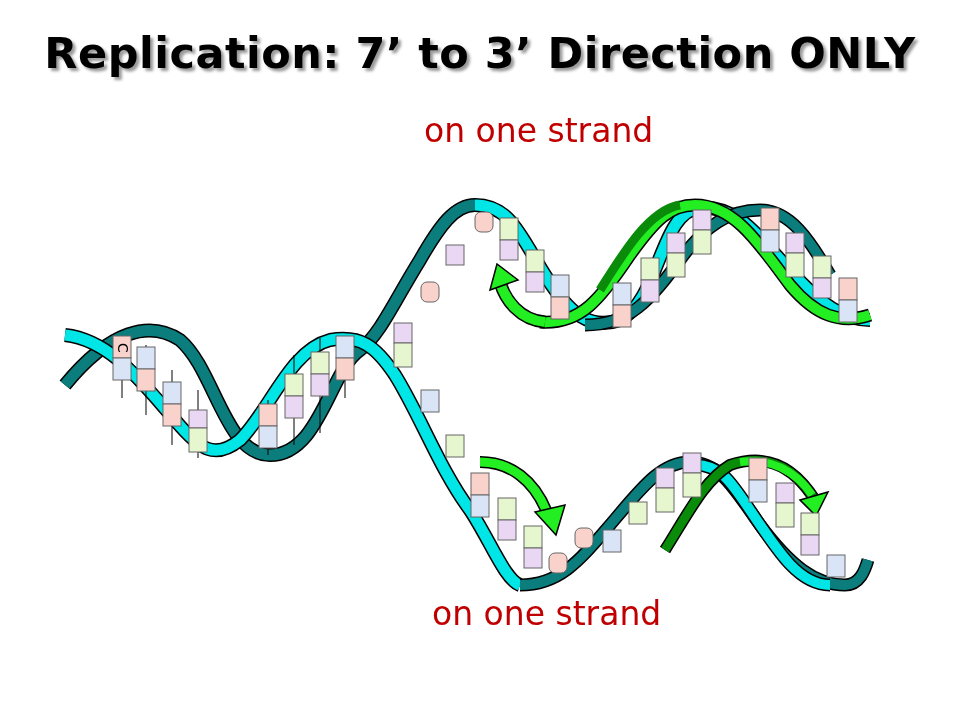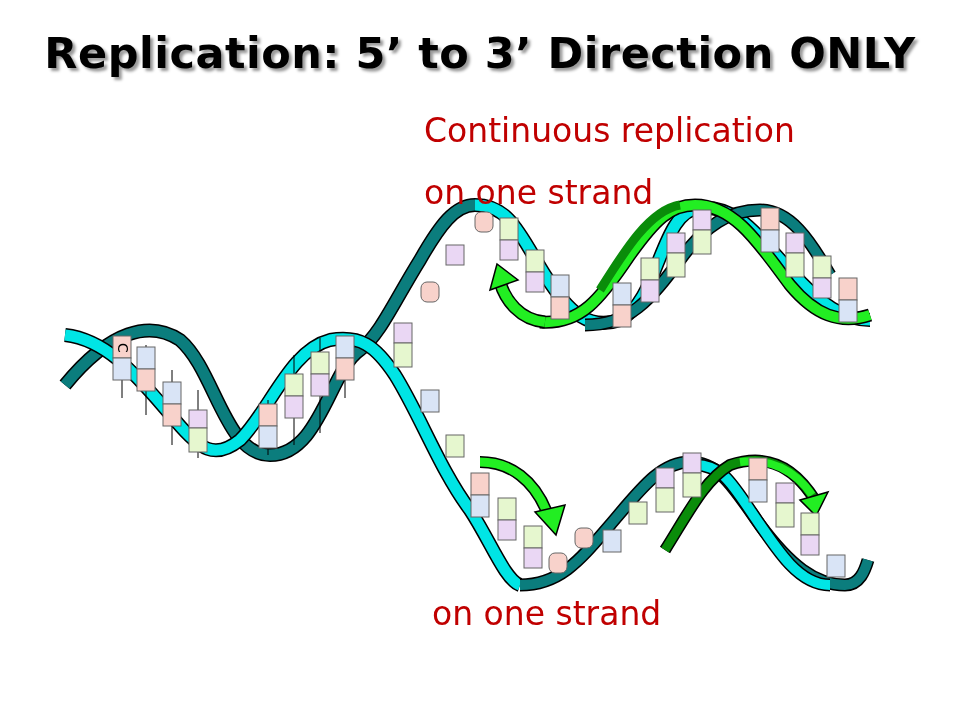--- a/index.html
+++ b/index.html
@@ -7,21 +7,21 @@
   .title { position:absolute; left:0; top:28px; width:960px; text-align:center; font-family:"DejaVu Sans", sans-serif; font-weight:bold; font-size:43px; color:#000; text-shadow:3px 3px 3px #9a9a9a; letter-spacing:0.5px; white-space:nowrap; }
   .label { position:absolute; color:#c00000; font-family:"DejaVu Sans", sans-serif; font-size:33px; line-height:62px; white-space:nowrap; }
   #lbl-cont { left:424px; top:100px; }
   #lbl-disc { left:432px; top:583px; }
   svg.diagram { position:absolute; left:0; top:0; }
   .base text { font-family:"DejaVu Sans", sans-serif; font-size:14px; fill:#000; }
 </style>
 </head>
 <body>
 
-<div class="title">Replication: 5’ to 3’ Direction ONLY</div>
+<div class="title">Replication: 7’ to 3’ Direction ONLY</div>
 
 <svg class="diagram" width="960" height="720" viewBox="0 0 960 720">
   <defs>
     <g id="base-shape">
         <rect x="-12" y="-18" width="24" height="36" stroke="#555" stroke-width="1"></rect>
       </g>
   </defs>
 
   <path d="M65,385 C110,330 150,320 180,340 C215,370 225,455 270,455 C320,455 330,370 360,350 C380,335 395,300 420,260 C440,225 455,205 475,205" fill="none" stroke="#000" stroke-width="14"></path>
   <path d="M65,385 C110,330 150,320 180,340 C215,370 225,455 270,455 C320,455 330,370 360,350 C380,335 395,300 420,260 C440,225 455,205 475,205" fill="none" stroke="#0b7d7d" stroke-width="11"></path>
@@ -205,19 +205,18 @@
         <rect x="-9" y="-22" width="18" height="22" fill="#e6f7cf" stroke="#666"></rect>
         <rect x="-9" y="0" width="18" height="20" fill="#ead7f4" stroke="#666"></rect>
       </g>
     <g transform="translate(836,565)">
         <rect x="-9" y="-10" width="18" height="22" fill="#d9e4f6" stroke="#666"></rect>
       </g>
   </g>
 </svg>
 
 <div class="label" id="lbl-cont">
-  <div>Continuous replication</div>
   <div>on one strand</div>
 </div>
 
 <div class="label" id="lbl-disc">
   <div>on one strand</div>
 </div>
 
 </body></html>

